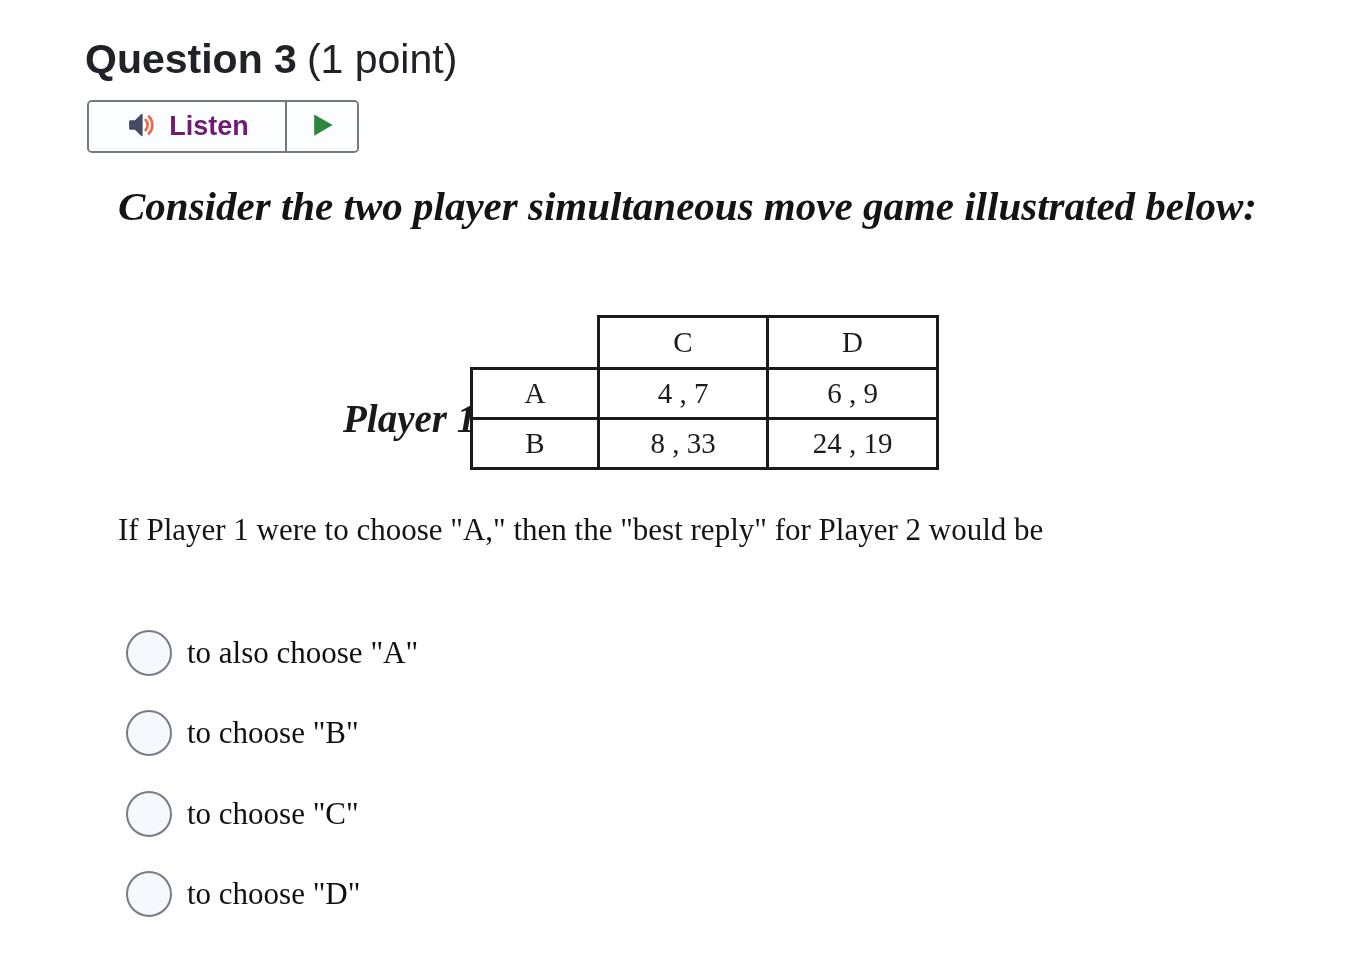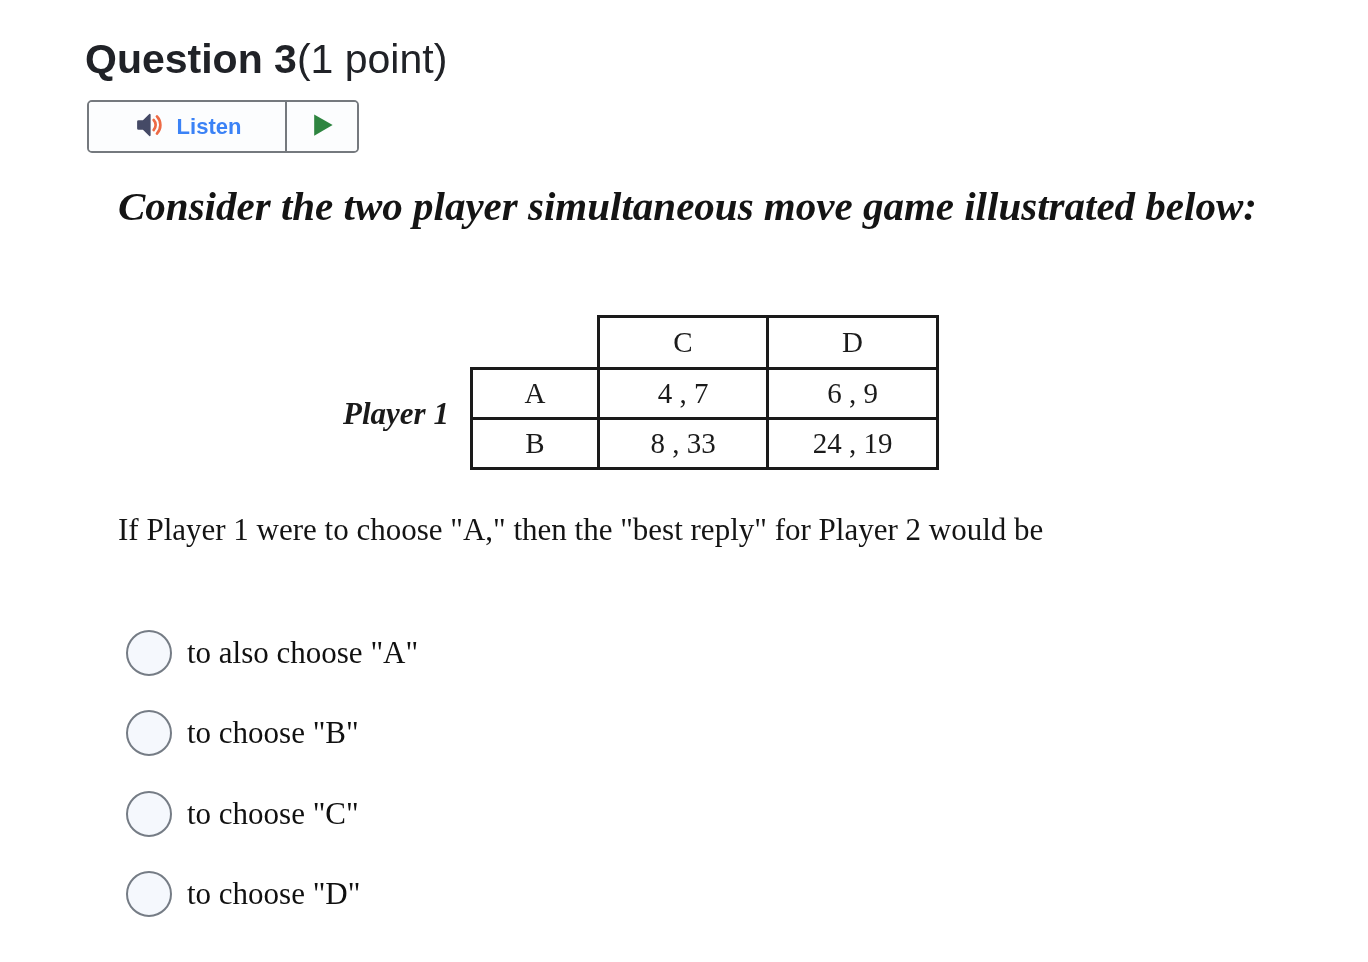--- a/index.html
+++ b/index.html
@@ -18,21 +18,21 @@
   .heading {
     position: absolute;
     left: 85px;
     top: 38px;
     font-size: 41px;
     line-height: 1.05;
     color: #202227;
     white-space: nowrap;
   }
   .heading .q-title { font-weight: 700; }
-  .heading .q-points { font-weight: 400; }
+  .heading .q-points { font-weight: 400; margin-left: 10px; }
 
   
   .listen-group {
     position: absolute;
     left: 87px;
     top: 100px;
     width: 272px;
     height: 53px;
     display: flex;
     border: 2px solid #75797e;
@@ -46,23 +46,23 @@
     align-items: center;
     justify-content: center;
     gap: 10px;
     background: #fcfdfe;
     border: none;
     border-right: 2px solid #75797e;
     cursor: pointer;
     font-family: "Liberation Sans", sans-serif;
   }
   .listen-label {
-    font-size: 22px;
-    font-weight: 700;
-    color: #3b82f6;
+    font-size: 27px;
+    font-weight: 700;
+    color: #701a75;
   }
   .play-btn {
     width: 70px;
     display: flex;
     align-items: center;
     justify-content: center;
     background: #fcfdfe;
     border: none;
     cursor: pointer;
   }
@@ -103,21 +103,21 @@
     font-size: 31px;
     color: #1a1a1a;
   }
   .p1-label {
     position: absolute;
     left: 343px;
     top: 396px;
     font-family: "Liberation Serif", serif;
     font-style: italic;
     font-weight: 700;
-    font-size: 31px;
+    font-size: 39px;
     color: #1a1a1a;
     white-space: nowrap;
   }
   table.matrix {
     position: absolute;
     left: 470px;
     top: 315px;
     border-collapse: collapse;
   }
   table.matrix td {

